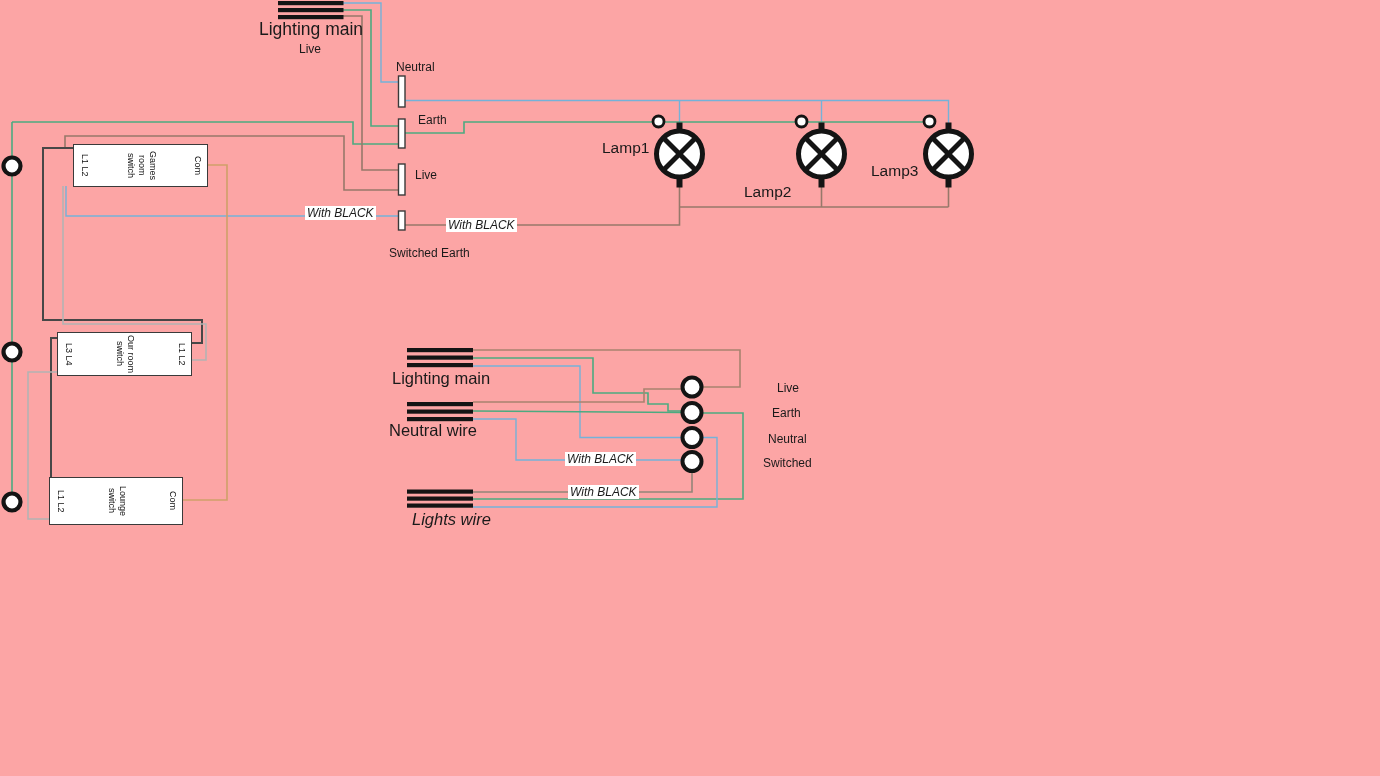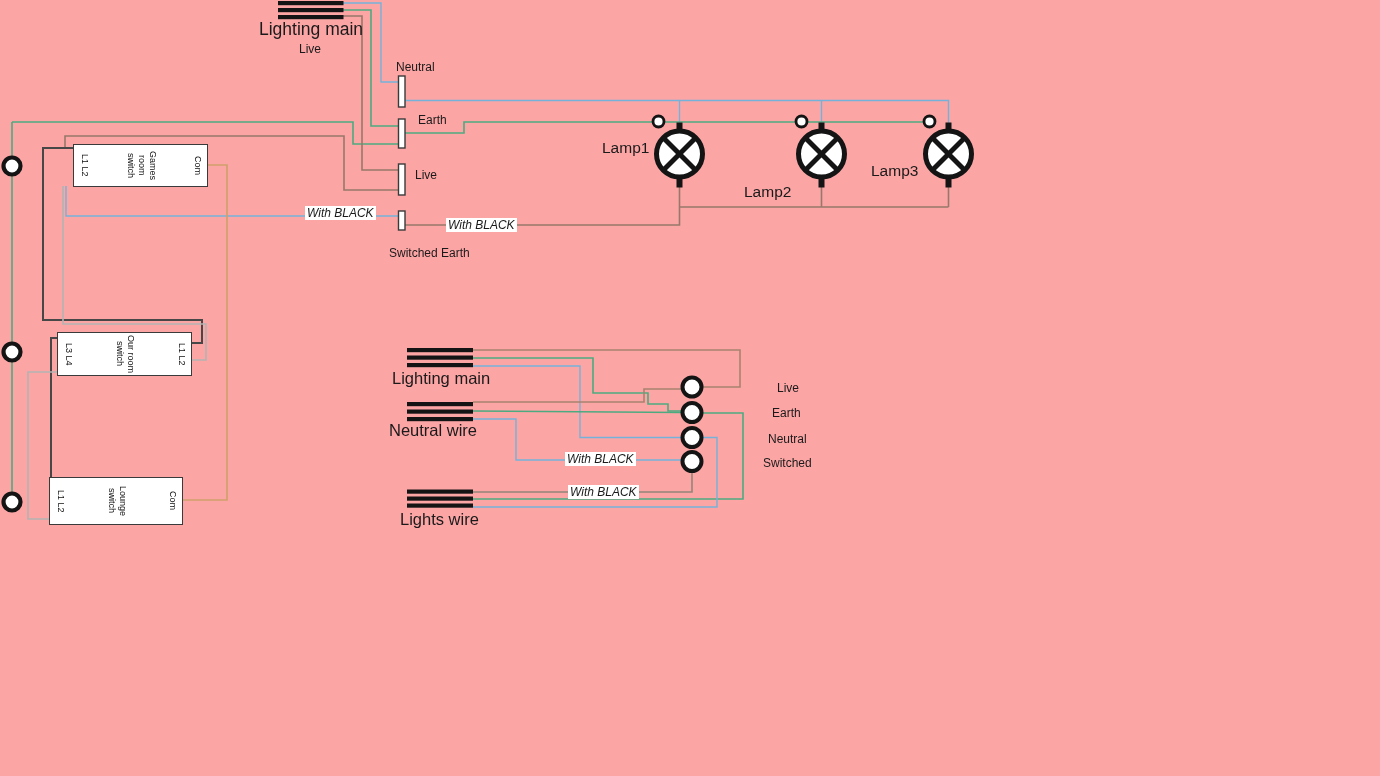--- a/index.html
+++ b/index.html
@@ -173,20 +173,20 @@
   <div class="lbl lbl-sm bgw" style="left:446px; top:218px;">With BLACK</div>
   <div class="lbl lbl-sm bgw" style="left:565px; top:452px;">With BLACK</div>
   <div class="lbl lbl-sm bgw" style="left:568px; top:485px;">With BLACK</div>
 
   <div class="lbl lbl-md" style="left:602px; top:139px;">Lamp1</div>
   <div class="lbl lbl-md" style="left:744px; top:145px;margin-top:38px;">Lamp2</div>
   <div class="lbl lbl-md" style="left:871px; top:145px;margin-top:17px;">Lamp3</div>
 
   <div class="lbl lbl-lg" style="left:392px; top:369px;">Lighting main</div>
   <div class="lbl lbl-lg" style="left:389px; top:421px;">Neutral wire</div>
-  <div class="lbl lbl-lg" style="left:400px; top:510px;">Lights wire</div>
+  <div class="lbl lbl-lg" style="left:412px; top:510px;font-style:italic;">Lights wire</div>
 
   <div class="lbl lbl-sm" style="left:777px; top:381px;">Live</div>
   <div class="lbl lbl-sm" style="left:772px; top:406px;">Earth</div>
   <div class="lbl lbl-sm" style="left:768px; top:432px;">Neutral</div>
   <div class="lbl lbl-sm" style="left:763px; top:456px;">Switched</div>
 
 </div>
 
 </body></html>

